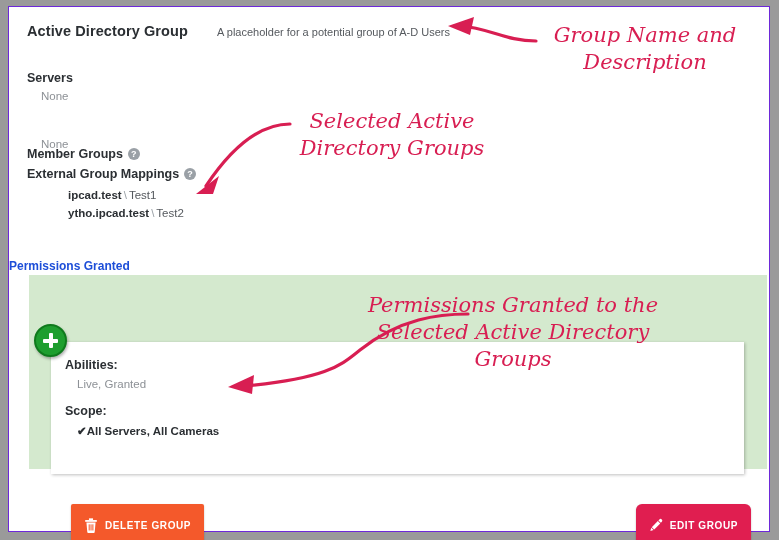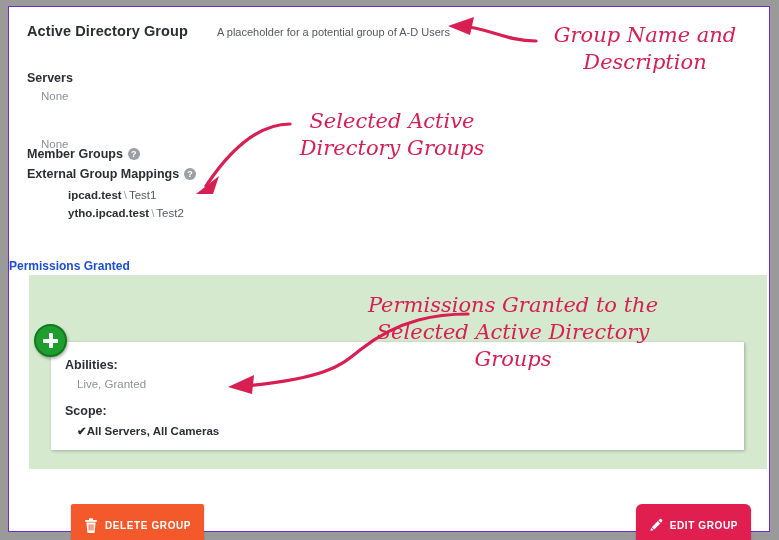--- a/index.html
+++ b/index.html
@@ -47,21 +47,21 @@
   
   .perm-head{
     position:absolute;left:0;top:252px;width:762px;text-align:left;
     font-size:12px;font-weight:bold;color:#1d4ed8;
   }
   .perm-panel{
     position:absolute;left:20px;top:268px;width:738px;height:194px;
     background:#d4e9ce;
   }
   .perm-card{
-    position:absolute;left:42px;top:335px;width:693px;height:108px;
+    position:absolute;left:42px;top:335px;width:693px;height:132px;
     background:#ffffff;box-shadow:1px 1px 3px rgba(0,0,0,.25);
   }
   .plus-btn{
     position:absolute;left:25px;top:317px;width:33px;height:33px;
     border-radius:50%;background:#1e9e2f;border:2px solid #0f7a1d;
     box-shadow:1px 2px 3px rgba(0,0,0,.3);box-sizing:border-box;
     cursor:pointer;
   }
   .plus-btn::before,.plus-btn::after{
     content:"";position:absolute;background:#ffffff;border-radius:1px;

